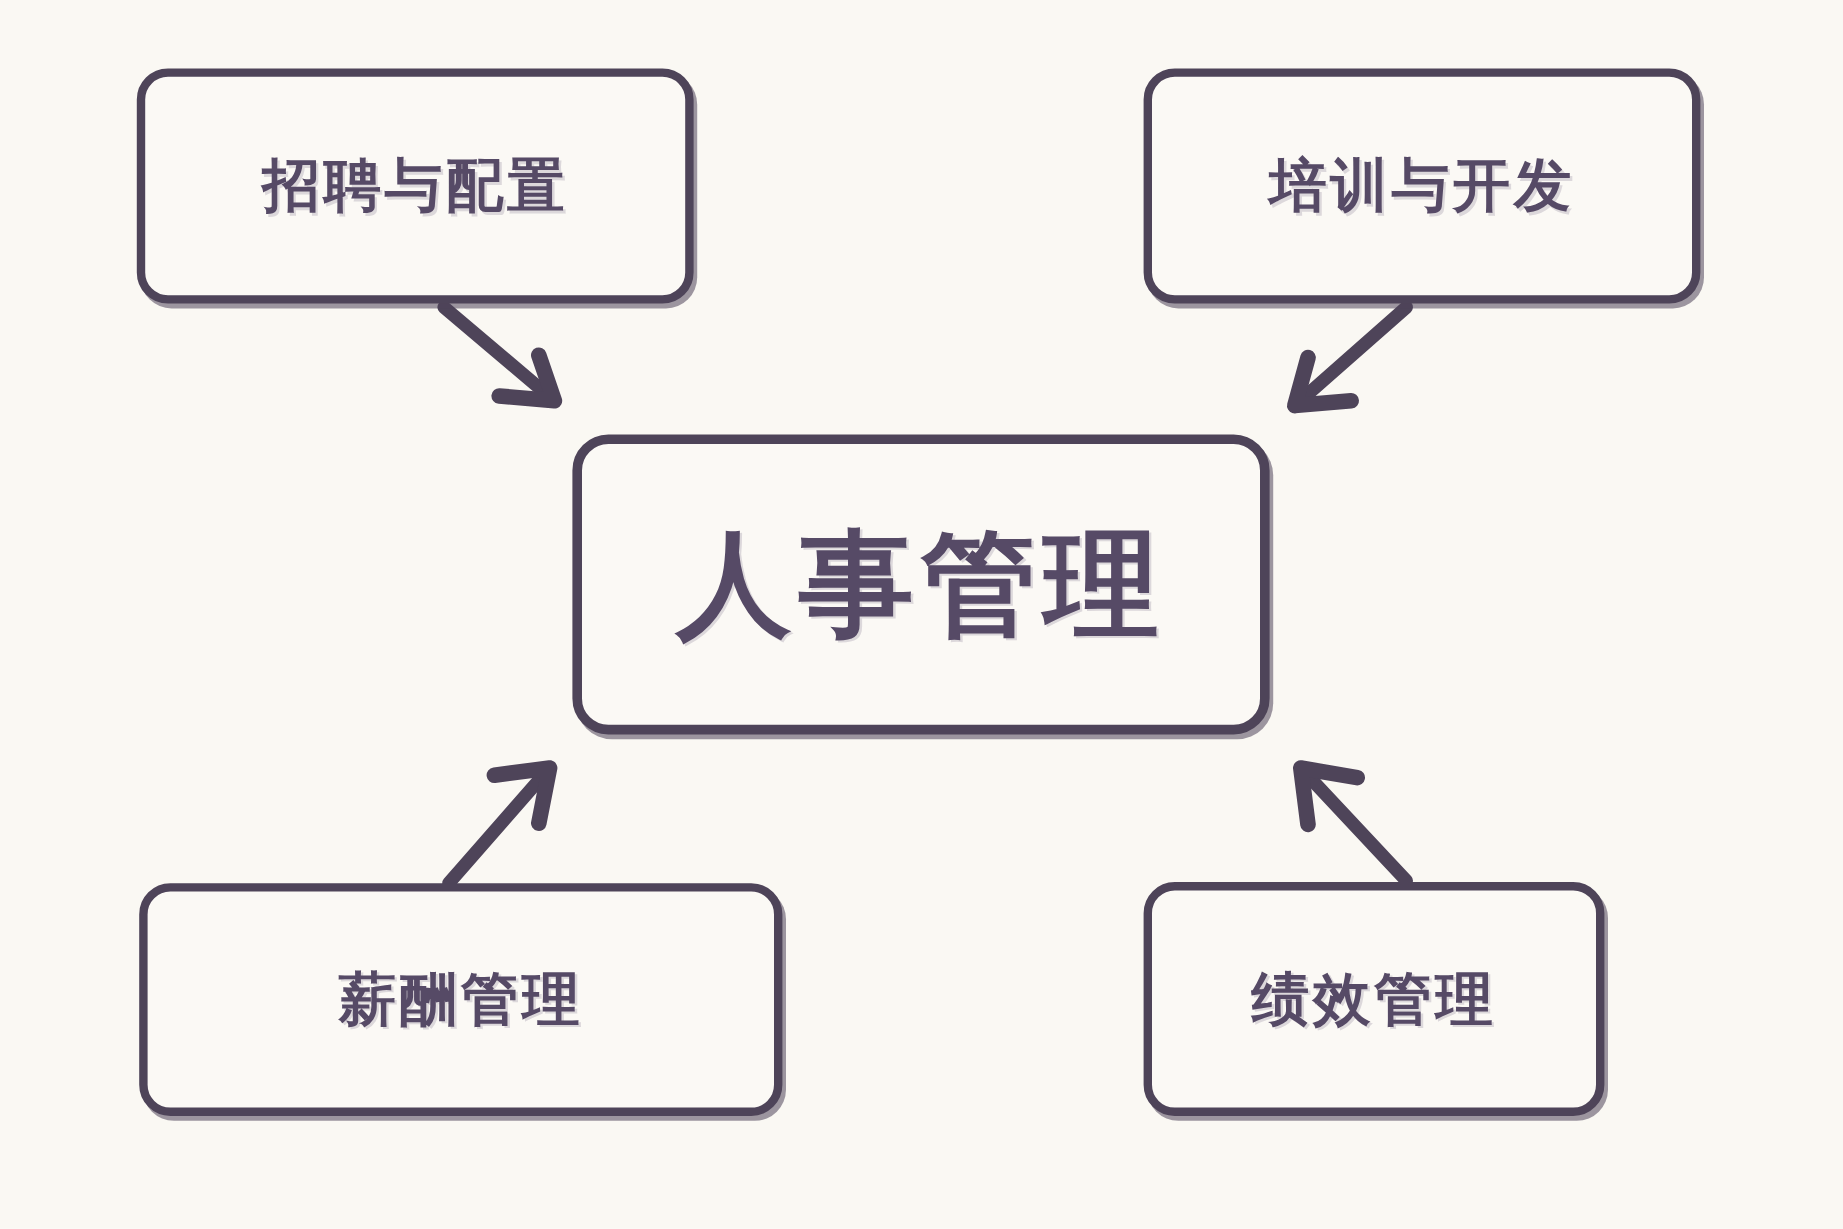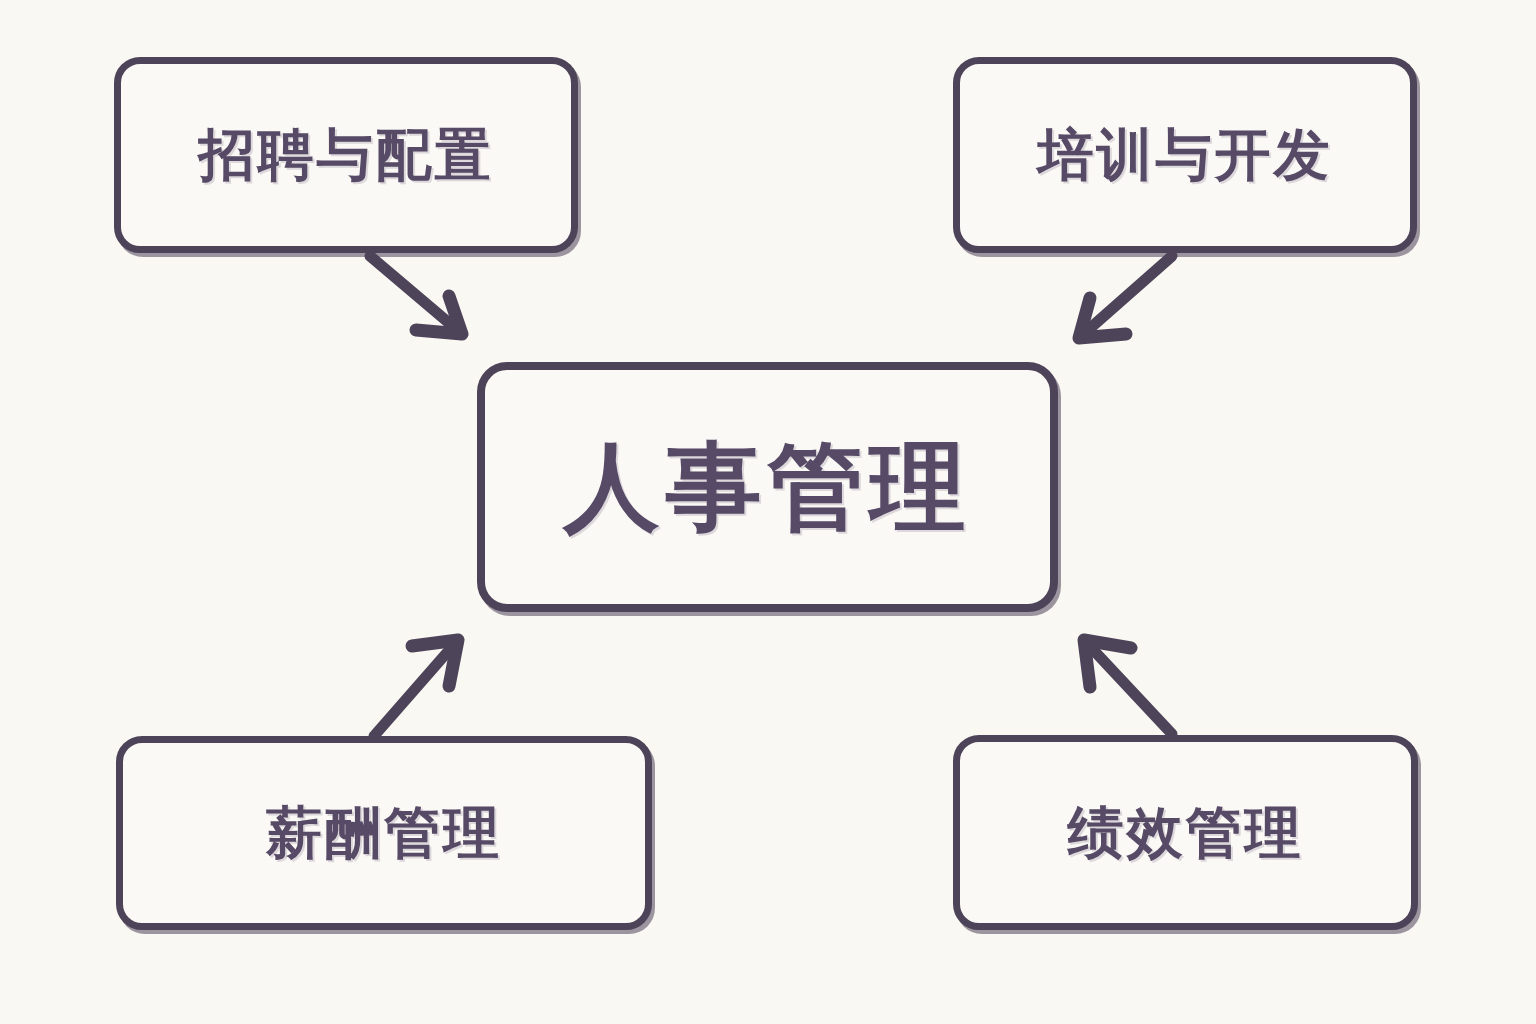--- a/index.html
+++ b/index.html
@@ -47,21 +47,21 @@
   }
   #node-center {
     border-width: 8px;
     border-radius: 30px;
   }
   #node-center .node-label {
     font-size: 96px;
     letter-spacing: 6px;
   }
   .node-satellite .node-label {
-    font-size: 56px;
+    font-size: 48px;
     letter-spacing: 3px;
   }
 </style>
 </head>
 <body>
 
 <div id="canvas">
 
   <svg id="arrow-layer" viewBox="0 0 1536 1024">
     <g fill="none" stroke="#4e4459" stroke-width="11" stroke-linecap="round" stroke-linejoin="round">
@@ -98,17 +98,17 @@
   </div>
 
   <div class="node node-satellite" id="node-training" style="left:953px; top:57px; width:464px; height:196px;">
     <span class="node-label">培训与开发</span>
   </div>
 
   <div class="node node-satellite" id="node-compensation" style="left:116px; top:736px; width:536px; height:194px;">
     <span class="node-label">薪酬管理</span>
   </div>
 
-  <div class="node node-satellite" id="node-performance" style="left:953px; top:735px; width:465px; height:195px;">
+  <div class="node node-satellite" id="node-performance" style="left:953px; top:735px; width:384px; height:195px;">
     <span class="node-label">绩效管理</span>
   </div>
 
 </div>
 
 </body></html>

